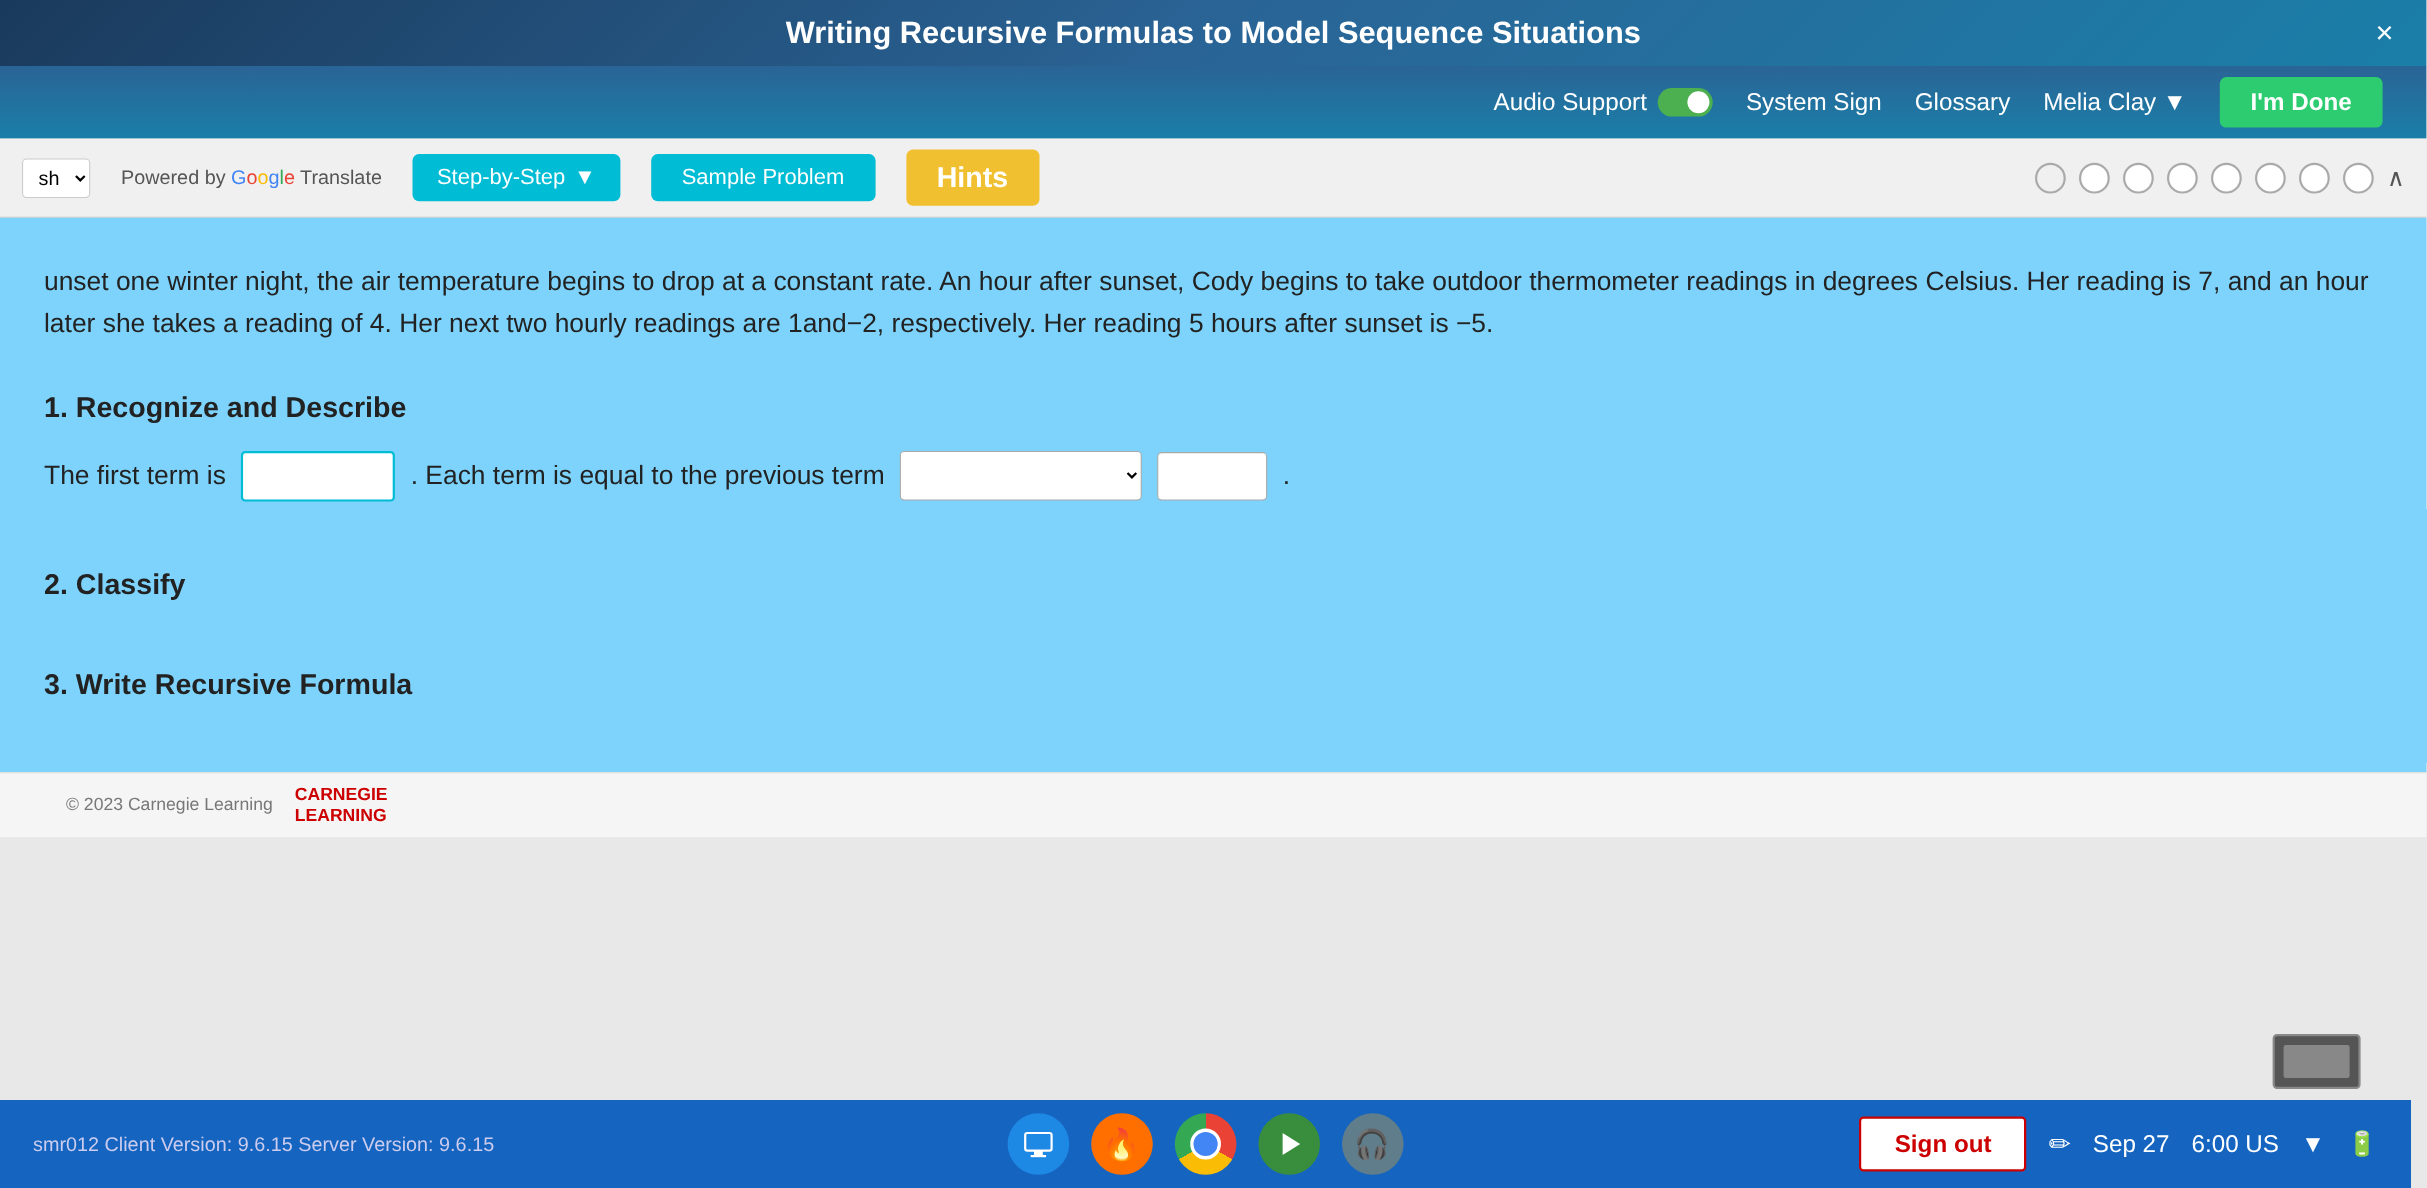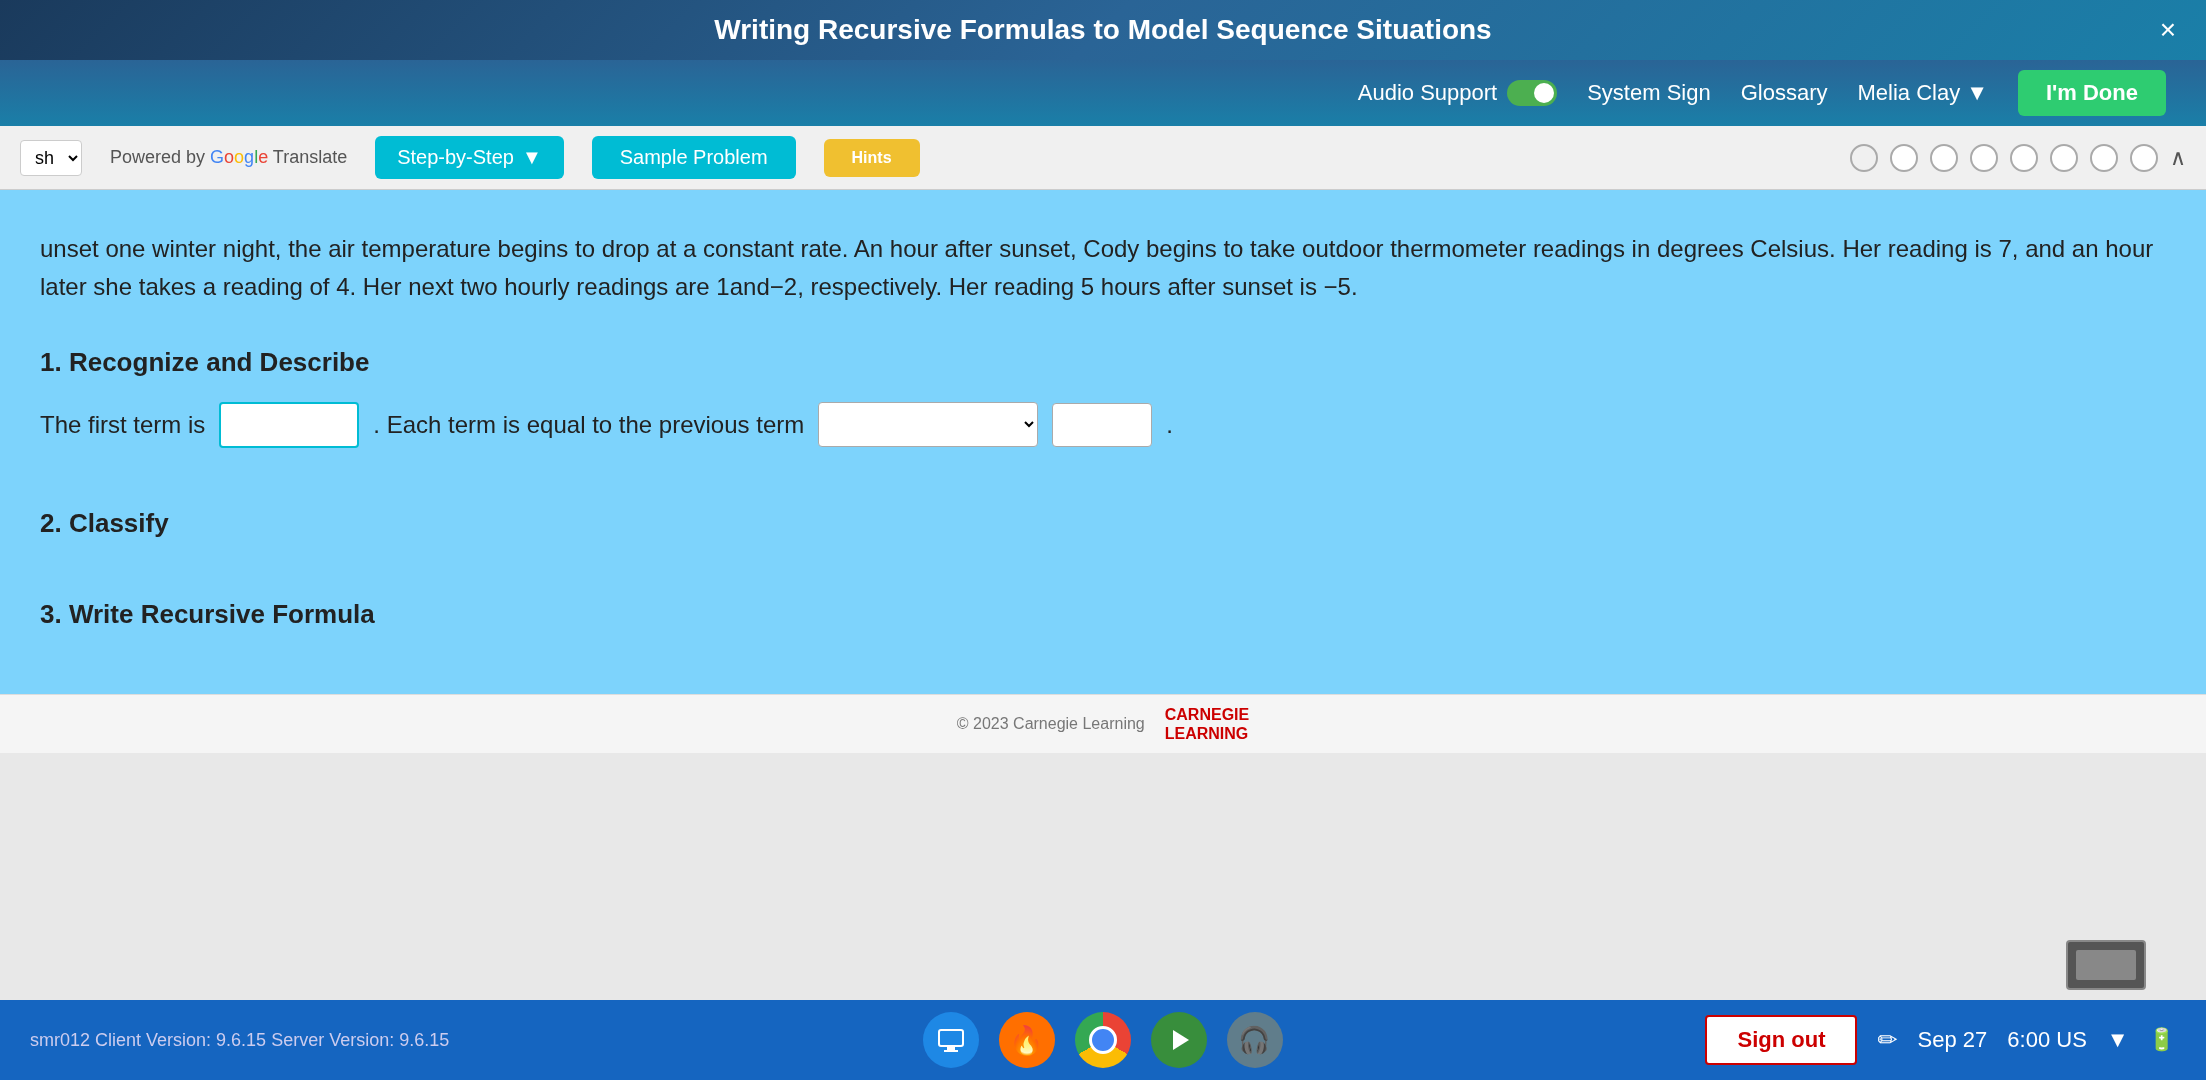--- a/index.html
+++ b/index.html
@@ -138,21 +138,21 @@
       padding: 10px 28px;
       font-size: 20px;
       border-radius: 6px;
       cursor: pointer;
     }
     .hints-btn {
       background: #f0c030;
       color: white;
       border: none;
       padding: 10px 28px;
-      font-size: 16px;
+      font-size: 26px;
       border-radius: 6px;
       cursor: pointer;
       font-weight: bold;
     }
 
     
     .progress-area {
       display: flex;
       align-items: center;
       gap: 12px;
@@ -229,21 +229,21 @@
     }
     .section-gap {
       margin-top: 60px;
     }
 
     
     .content-footer {
       background: #f5f5f5;
       padding: 10px 60px;
       display: flex;
-      justify-content: center;
+      justify-content: flex-start;
       align-items: center;
       gap: 20px;
       border-top: 1px solid #ddd;
     }
     .copyright {
       font-size: 16px;
       color: #777;
     }
     .carnegie-logo {
       font-size: 16px;
@@ -252,21 +252,21 @@
       text-transform: uppercase;
       line-height: 1.2;
     }
 
     
     .taskbar {
       background: #1565c0;
       position: fixed;
       bottom: 0;
       left: 0;
-      right: 0;
+      right: 15px;
       height: 80px;
       display: flex;
       align-items: center;
       padding: 0 30px;
     }
     .taskbar-left {
       color: #cce;
       font-size: 18px;
     }
     .taskbar-center {

